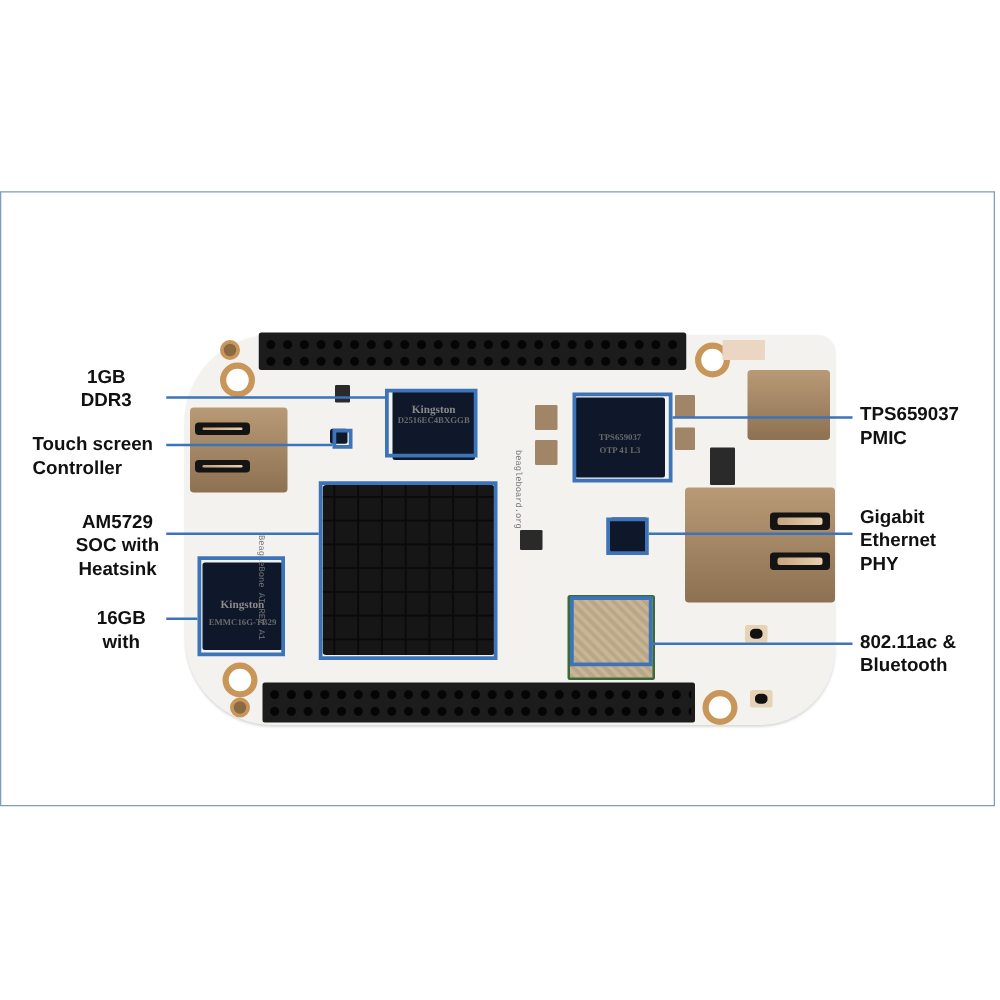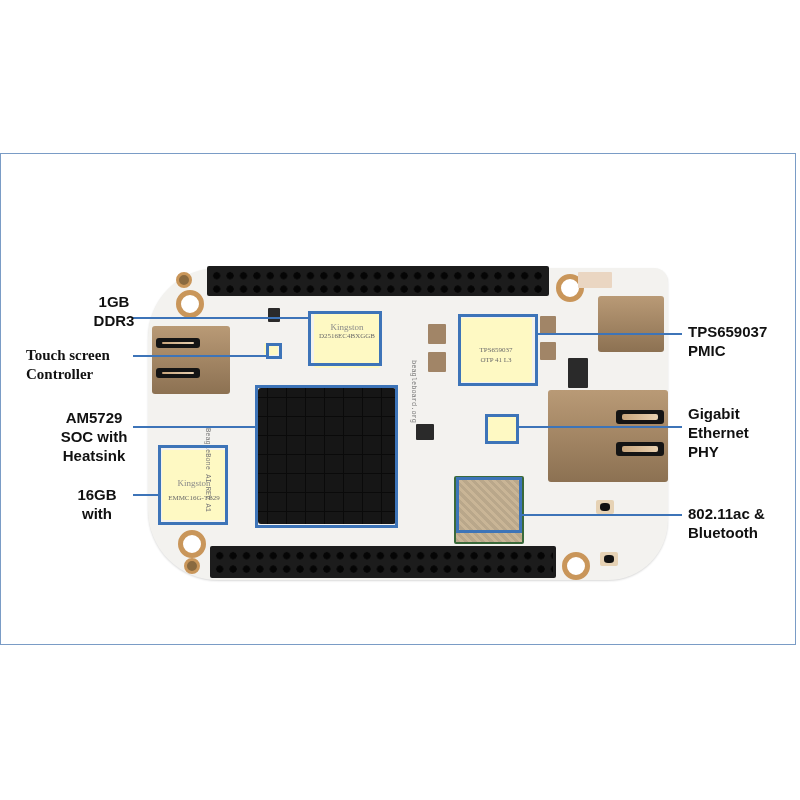--- a/index.html
+++ b/index.html
@@ -10,21 +10,21 @@
   .label.right { text-align: left; }
   .leader { position: absolute; height: 2px; background: #3d74b8; }
   .hl { position: absolute; border: 3px solid #3d74b8; box-sizing: border-box; }
 
   
   .board { position: absolute; left: 148px; top: 268px; width: 520px; height: 312px; background: #f3f2ef; border-radius: 70px 14px 60px 70px; box-shadow: 0 1px 2px rgba(0,0,0,0.15); }
   .header { position: absolute; background: #1c1c1c; border-radius: 2px; }
   .header .pins { position: absolute; inset: 3px; background-image: radial-gradient(circle, #050505 35%, transparent 40%); background-size: 13.4px 13.4px; }
   .hole { position: absolute; width: 28px; height: 28px; border-radius: 50%; background: #fff; border: 5px solid #c9965a; box-sizing: border-box; }
   .screw { position: absolute; width: 16px; height: 16px; border-radius: 50%; background: #8a6a40; border: 3px solid #c9965a; box-sizing: border-box; }
-  .chip { position: absolute; background: #fef9c3; border-radius: 2px; }
+  .chip { position: absolute; background: #0f172a; border-radius: 2px; font-weight: bold; }
   .metal { position: absolute; background: linear-gradient(180deg,#b99a76,#8c7152); border-radius: 3px; }
   .slot { position: absolute; background: #141414; border-radius: 3px; }
   .slot i { position: absolute; left: 6px; right: 6px; top: 4px; bottom: 4px; background: linear-gradient(90deg,#c8a57c,#e8d0b0); border-radius: 2px; display: block; }
   .heatsink { position: absolute; background: #161616; border-radius: 3px; background-image: linear-gradient(90deg, transparent 45%, #0a0a0a 45%, #0a0a0a 55%, transparent 55%), linear-gradient(0deg, transparent 45%, #0a0a0a 45%, #0a0a0a 55%, transparent 55%); background-size: 19px 19px; }
   .wifi { position: absolute; background: #c9b596; border: 2px solid #3a6a3a; border-radius: 2px; background-image: repeating-linear-gradient(45deg, rgba(0,0,0,0.08) 0 3px, transparent 3px 6px); }
   .smd { position: absolute; background: #a18567; border-radius: 1px; }
   .smd.dark { background: #2a2a2a; }
   .chiptext { position: absolute; font-family: "Liberation Serif", serif; font-size: 7px; color: #6a6a6a; text-align: center; width: 100%; }
   .silk { position: absolute; font-family: "Liberation Mono", monospace; font-size: 7px; color: #777; }
   .button-sw { position: absolute; width: 18px; height: 14px; background: #e6d2b4; border-radius: 2px; }
@@ -124,23 +124,23 @@
 <div class="hl" style="left:456px; top:477px; width:66px; height:56px;"></div>
 
 <div class="leader" style="left:133px; top:317px; width:175px;"></div>
 <div class="leader" style="left:133px; top:355px; width:133px;"></div>
 <div class="leader" style="left:133px; top:426px; width:122px;"></div>
 <div class="leader" style="left:133px; top:494px; width:25px;"></div>
 <div class="leader" style="left:538px; top:333px; width:144px;"></div>
 <div class="leader" style="left:519px; top:426px; width:163px;"></div>
 <div class="leader" style="left:522px; top:514px; width:160px;"></div>
 
-<div class="label left" style="left:87px; top:292px; width:54px;">1GB
+<div class="label left" style="left:58px; top:292px; width:54px;">1GB
 DDR3</div>
-<div class="label left" style="left:26px; top:346px; width:110px; text-align:left;font-family:Liberation Serif, serif;">Touch screen
+<div class="label left" style="left:26px; top:346px; width:110px; text-align:left;">Touch screen
 Controller</div>
 <div class="label left" style="left:54px; top:408px; width:80px; text-align:center;">AM5729
 SOC with
 Heatsink</div>
 <div class="label left" style="left:70px; top:485px; width:54px;">16GB
 with</div>
 
 <div class="label right" style="left:688px; top:322px; width:110px;">TPS659037
 PMIC</div>
 <div class="label right" style="left:688px; top:404px; width:100px;">Gigabit

